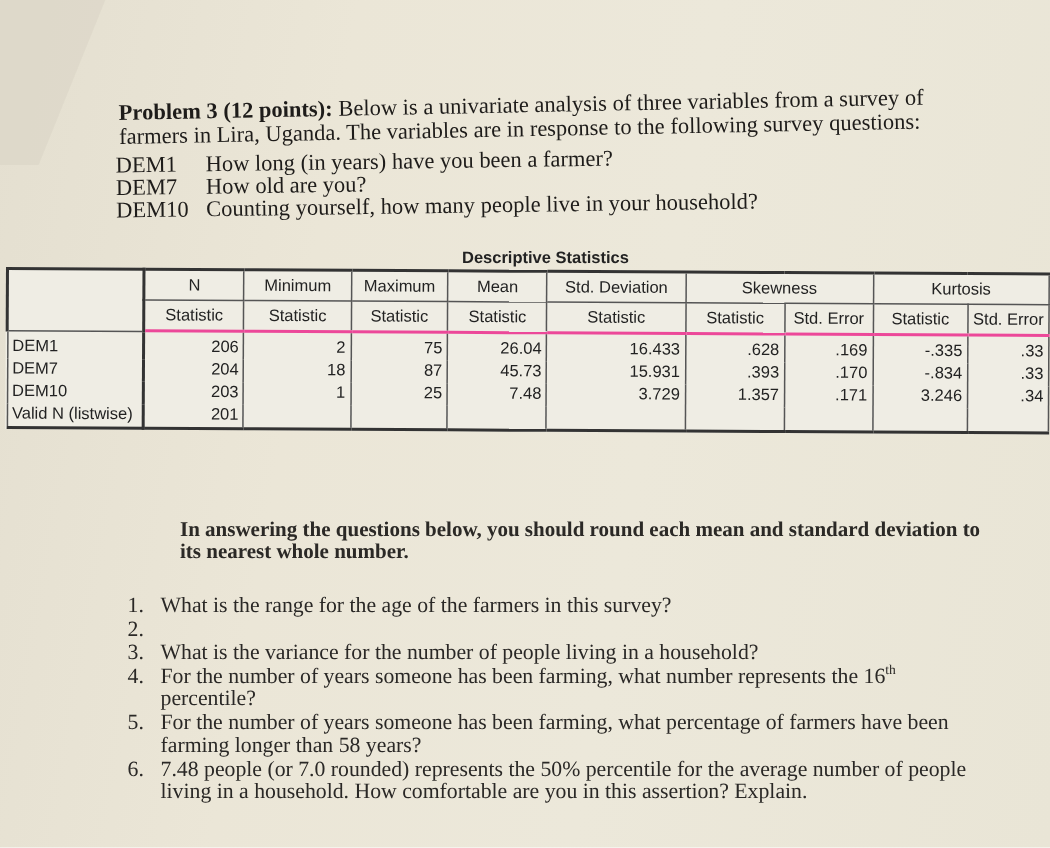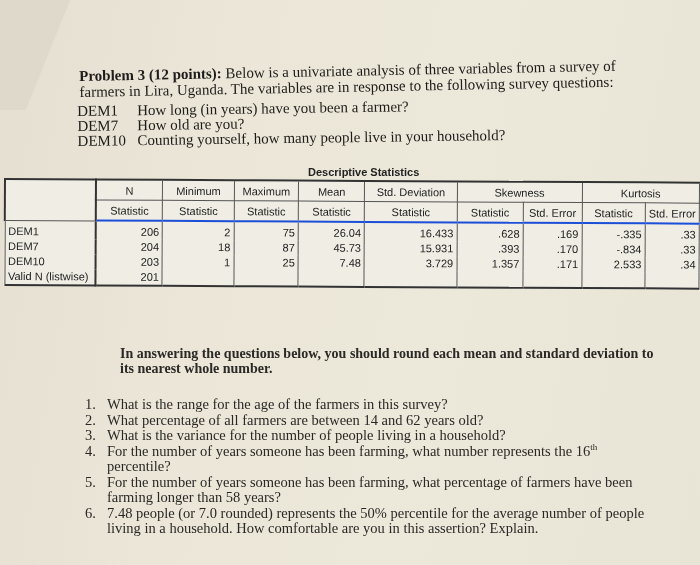--- a/index.html
+++ b/index.html
@@ -19,21 +19,21 @@
   .vars .code { width:60px; }
   .tbl-title { position:absolute; left:308px; top:166px; font-family:Liberation Sans, sans-serif; font-size:11px; font-weight:bold; color:#222; }
   table.stats {
     position:absolute; left:4px; top:178px; border-collapse:collapse;
     font-family:"Liberation Sans", sans-serif; font-size:11px; color:#222;
     background:#efede4; transform: rotate(0.3deg); transform-origin:left top;
   }
   table.stats td, table.stats th { border:1px solid #555; padding:0 3px; font-weight:normal; height:20px; white-space:nowrap; overflow:hidden; }
   table.stats th { text-align:center; height:19px; }
   table.stats tr.h1 th { border-top:2px solid #333; }
-  table.stats tr.h2 th { border-bottom:2px solid #1d4ed8; }
+  table.stats tr.h2 th { border-bottom:2px solid #ec4899; }
   table.stats tbody td { border-top:none; border-bottom:none; height:15px; line-height:15px; }
   table.stats tbody tr:first-child td { padding-top:3px; }
   table.stats tbody tr:last-child td { border-bottom:2px solid #333; }
   table.stats td.lbl { text-align:left; border-right:2px solid #333; }
   table.stats th.corner { border-right:2px solid #333; border-left:2px solid #333; }
   table.stats td.num { text-align:right; }
   .note { position:absolute; left:120px; top:346px; width:540px; font-size:14px; line-height:15px; font-weight:bold; color:#2b2926; }
   ol.qs { position:absolute; left:85px; top:397px; margin:0; padding:0; width:560px; list-style:none; font-size:14.5px; line-height:15.5px; color:#2a2826; }
   ol.qs li { display:flex; }
   ol.qs .qn { width:22px; flex:none; }
@@ -128,21 +128,21 @@
     </tr>
     <tr>
       <td class="lbl">DEM10</td>
       <td class="num">203</td>
       <td class="num">1</td>
       <td class="num">25</td>
       <td class="num">7.48</td>
       <td class="num">3.729</td>
       <td class="num">1.357</td>
       <td class="num">.171</td>
-      <td class="num">2.533</td>
+      <td class="num">3.246</td>
       <td class="num">.34</td>
     </tr>
     <tr>
       <td class="lbl">Valid N (listwise)</td>
       <td class="num">201</td>
       <td class="num"></td>
       <td class="num"></td>
       <td class="num"></td>
       <td class="num"></td>
       <td class="num"></td>
@@ -155,21 +155,20 @@
 
 <div class="note">In answering the questions below, you should round each mean and standard deviation to its nearest whole number.</div>
 
 <ol class="qs">
   <li>
       <span class="qn">1.</span>
       <span>What is the range for the age of the farmers in this survey?</span>
     </li>
   <li>
       <span class="qn">2.</span>
-      <span>What percentage of all farmers are between 14 and 62 years old?</span>
     </li>
   <li>
       <span class="qn">3.</span>
       <span>What is the variance for the number of people living in a household?</span>
     </li>
   <li>
       <span class="qn">4.</span>
       <span><span>For the number of years someone has been farming, what number represents the 16</span><sup>th</sup><span> percentile?</span></span>
     </li>
   <li>

